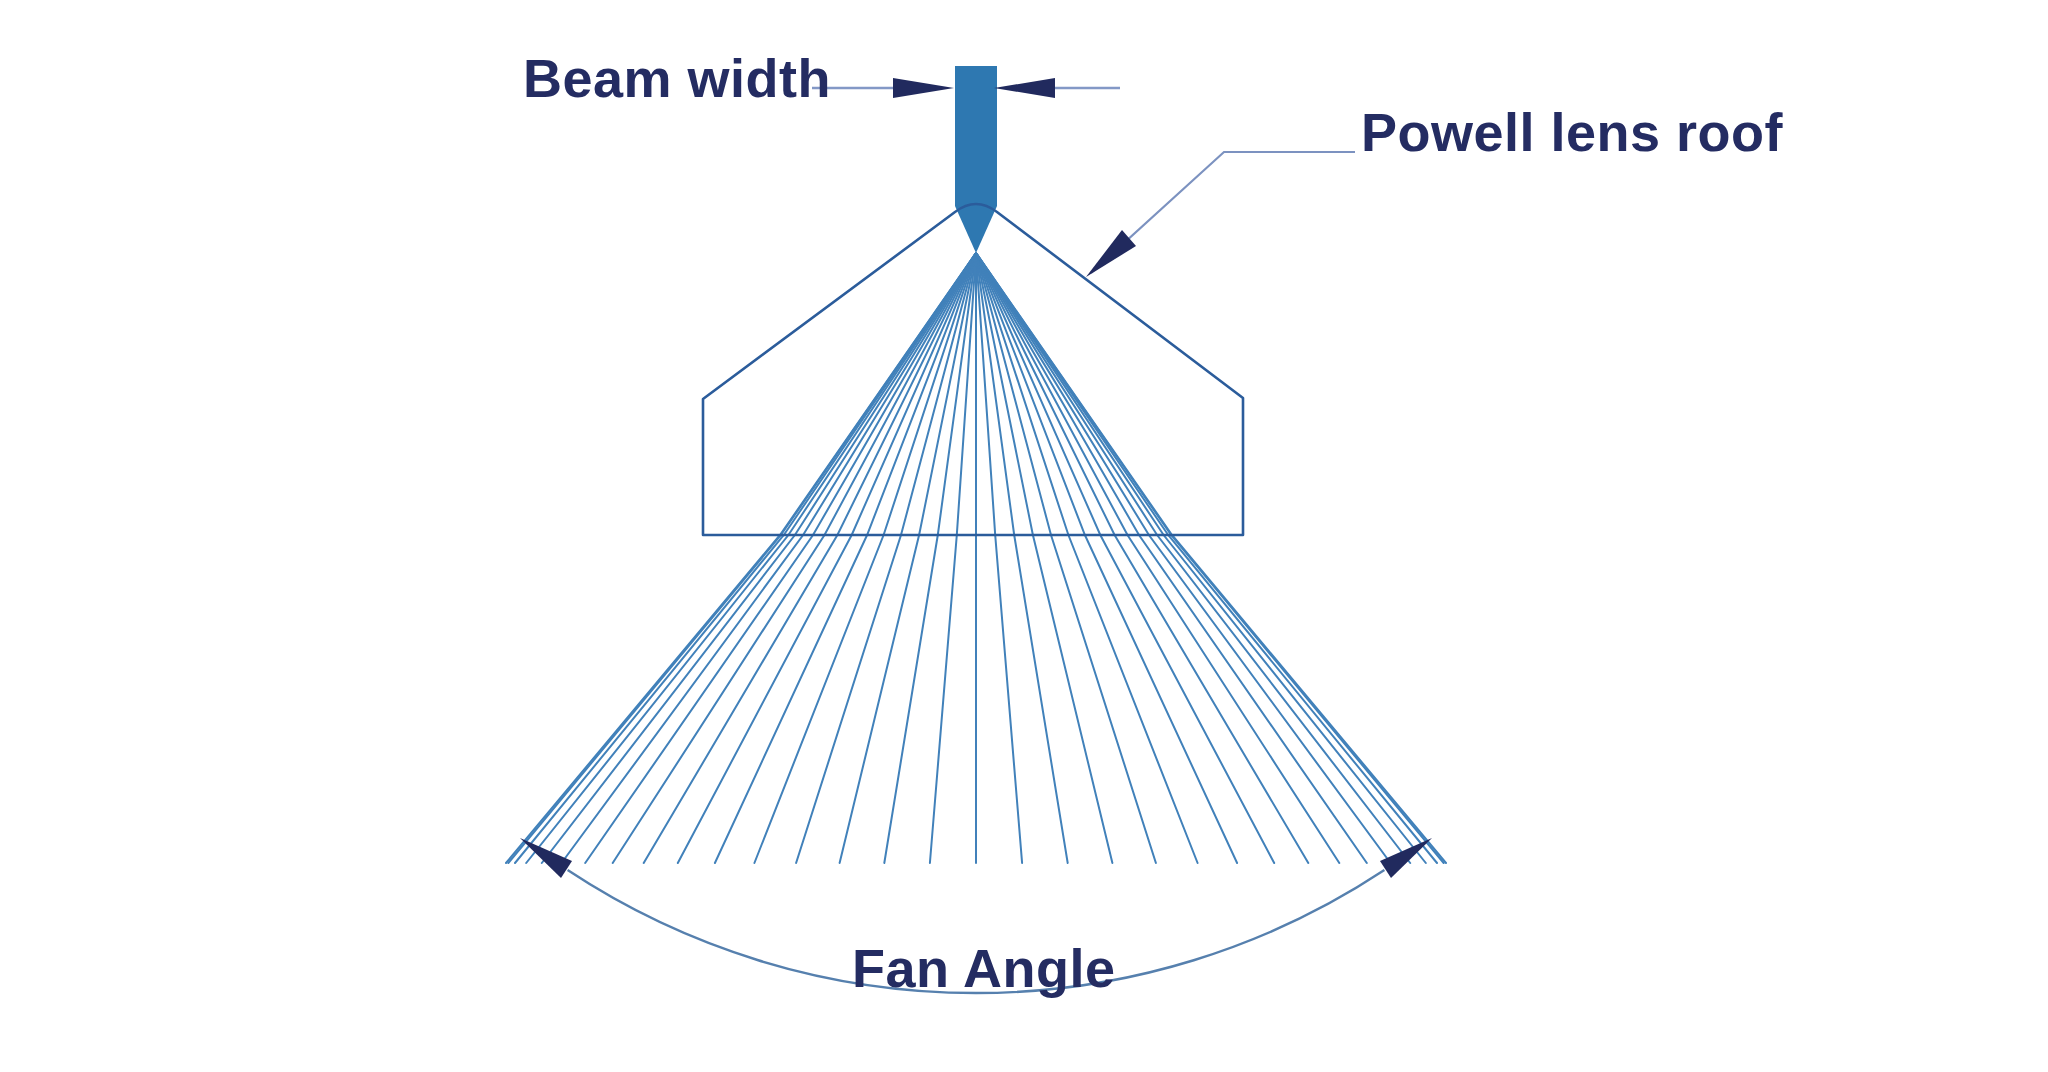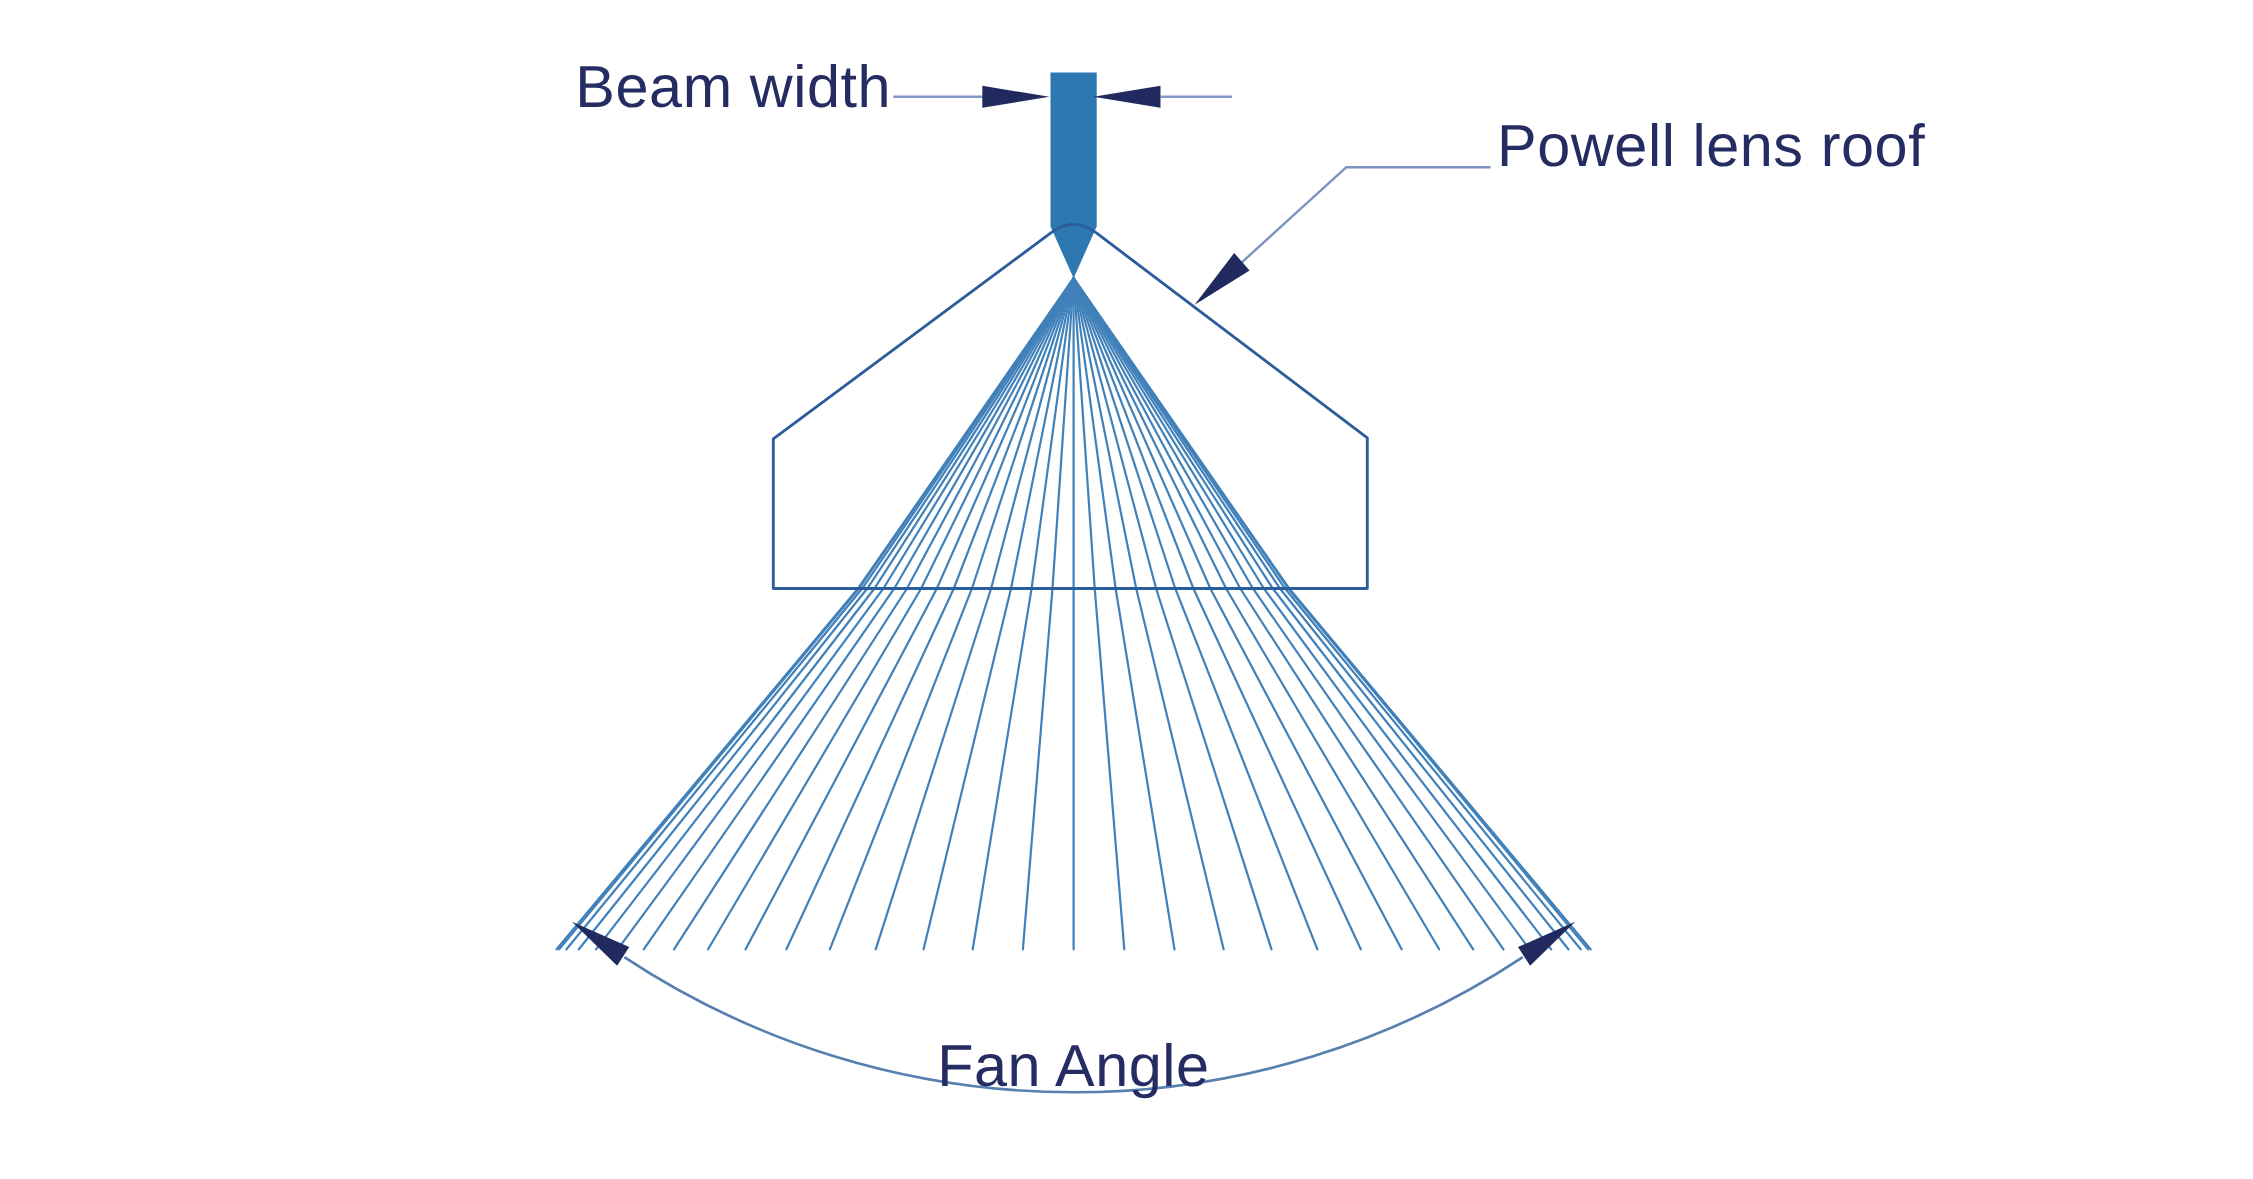--- a/index.html
+++ b/index.html
@@ -7,21 +7,21 @@
     --ray-stroke:#4181BA;
     --lens-outline:#2B5C9B;
     --label-navy:#242C62;
     --arrow-navy:#212A5E;
     --dim-line:#8398C6;
     --leader-line:#7C92C0;
     --arc-stroke:#5680AE;
     --background:#FFFFFF;
   }
   html,body{margin:0;padding:0;background:var(--background);}
-  .stage{width:1887px;height:1072px;background:var(--background);overflow:hidden;}
+  .stage{width:1887px;height:1072px;background:var(--background);overflow:hidden;font-weight:bold;}
   svg{display:block;}
   .label{
     font-family:"Liberation Sans", sans-serif;
     font-size:54px;
     fill:var(--label-navy);
     letter-spacing:0.5px;
   }
   .beam{fill:var(--beam-fill);stroke:none;}
   .ray{stroke:var(--ray-stroke);stroke-width:2;fill:none;stroke-linecap:round;}
   .lens{stroke:var(--lens-outline);stroke-width:2.6;fill:none;stroke-linejoin:round;}

